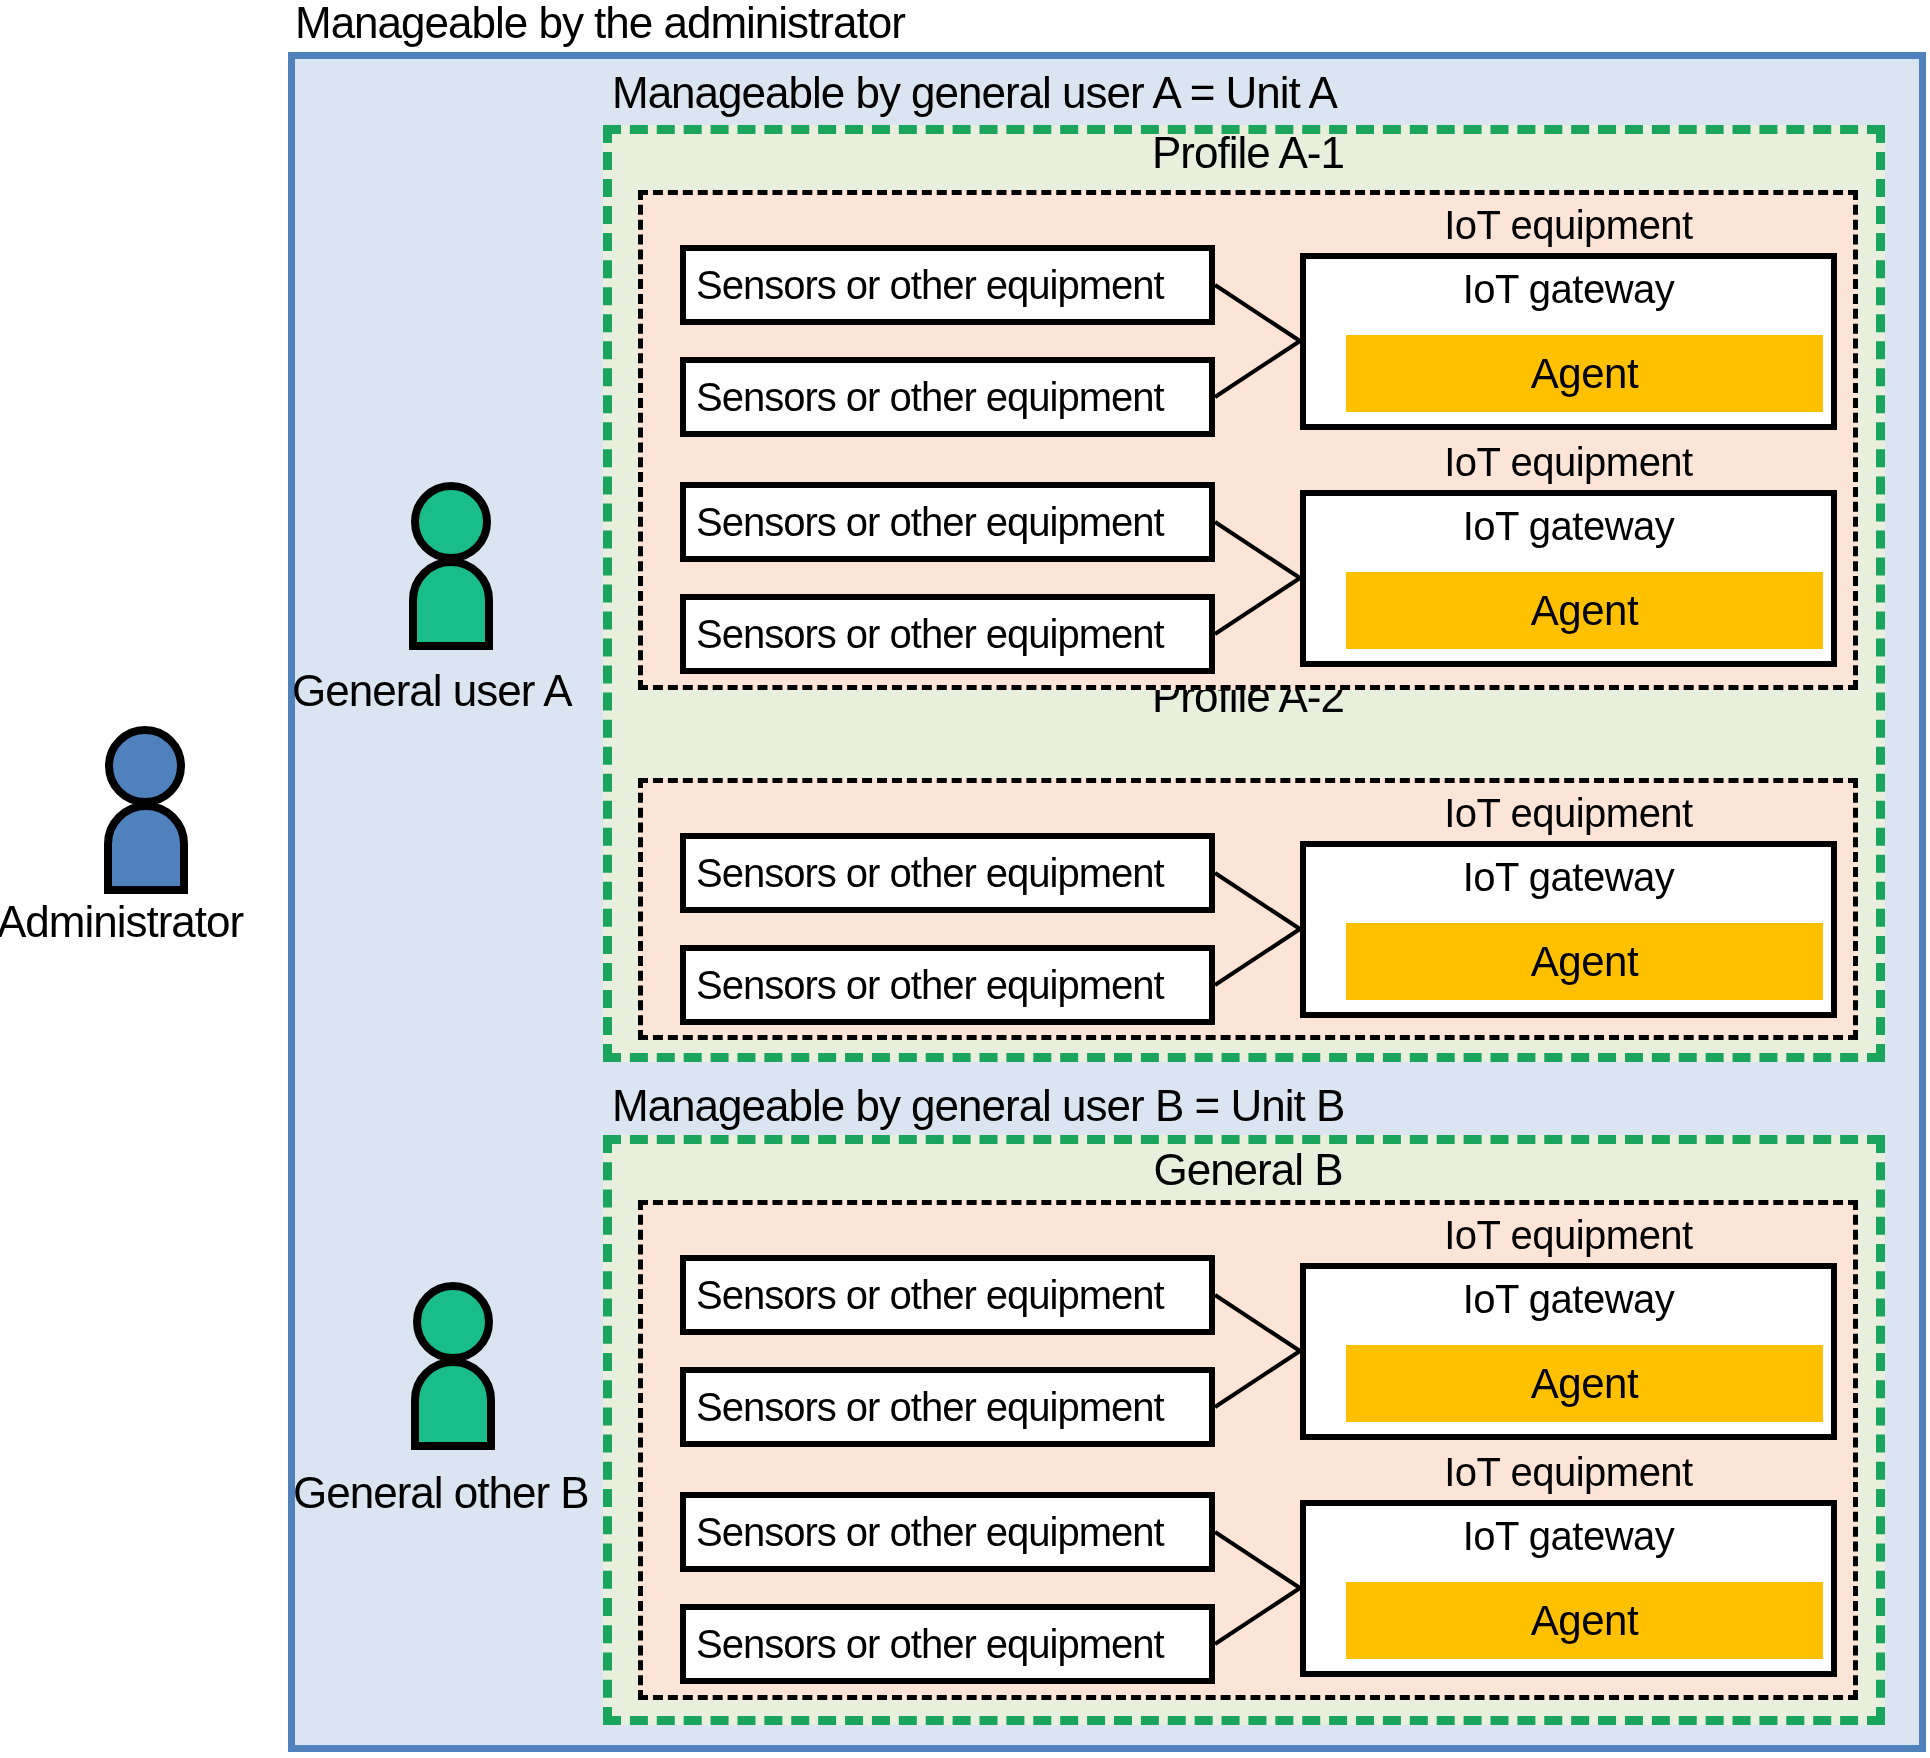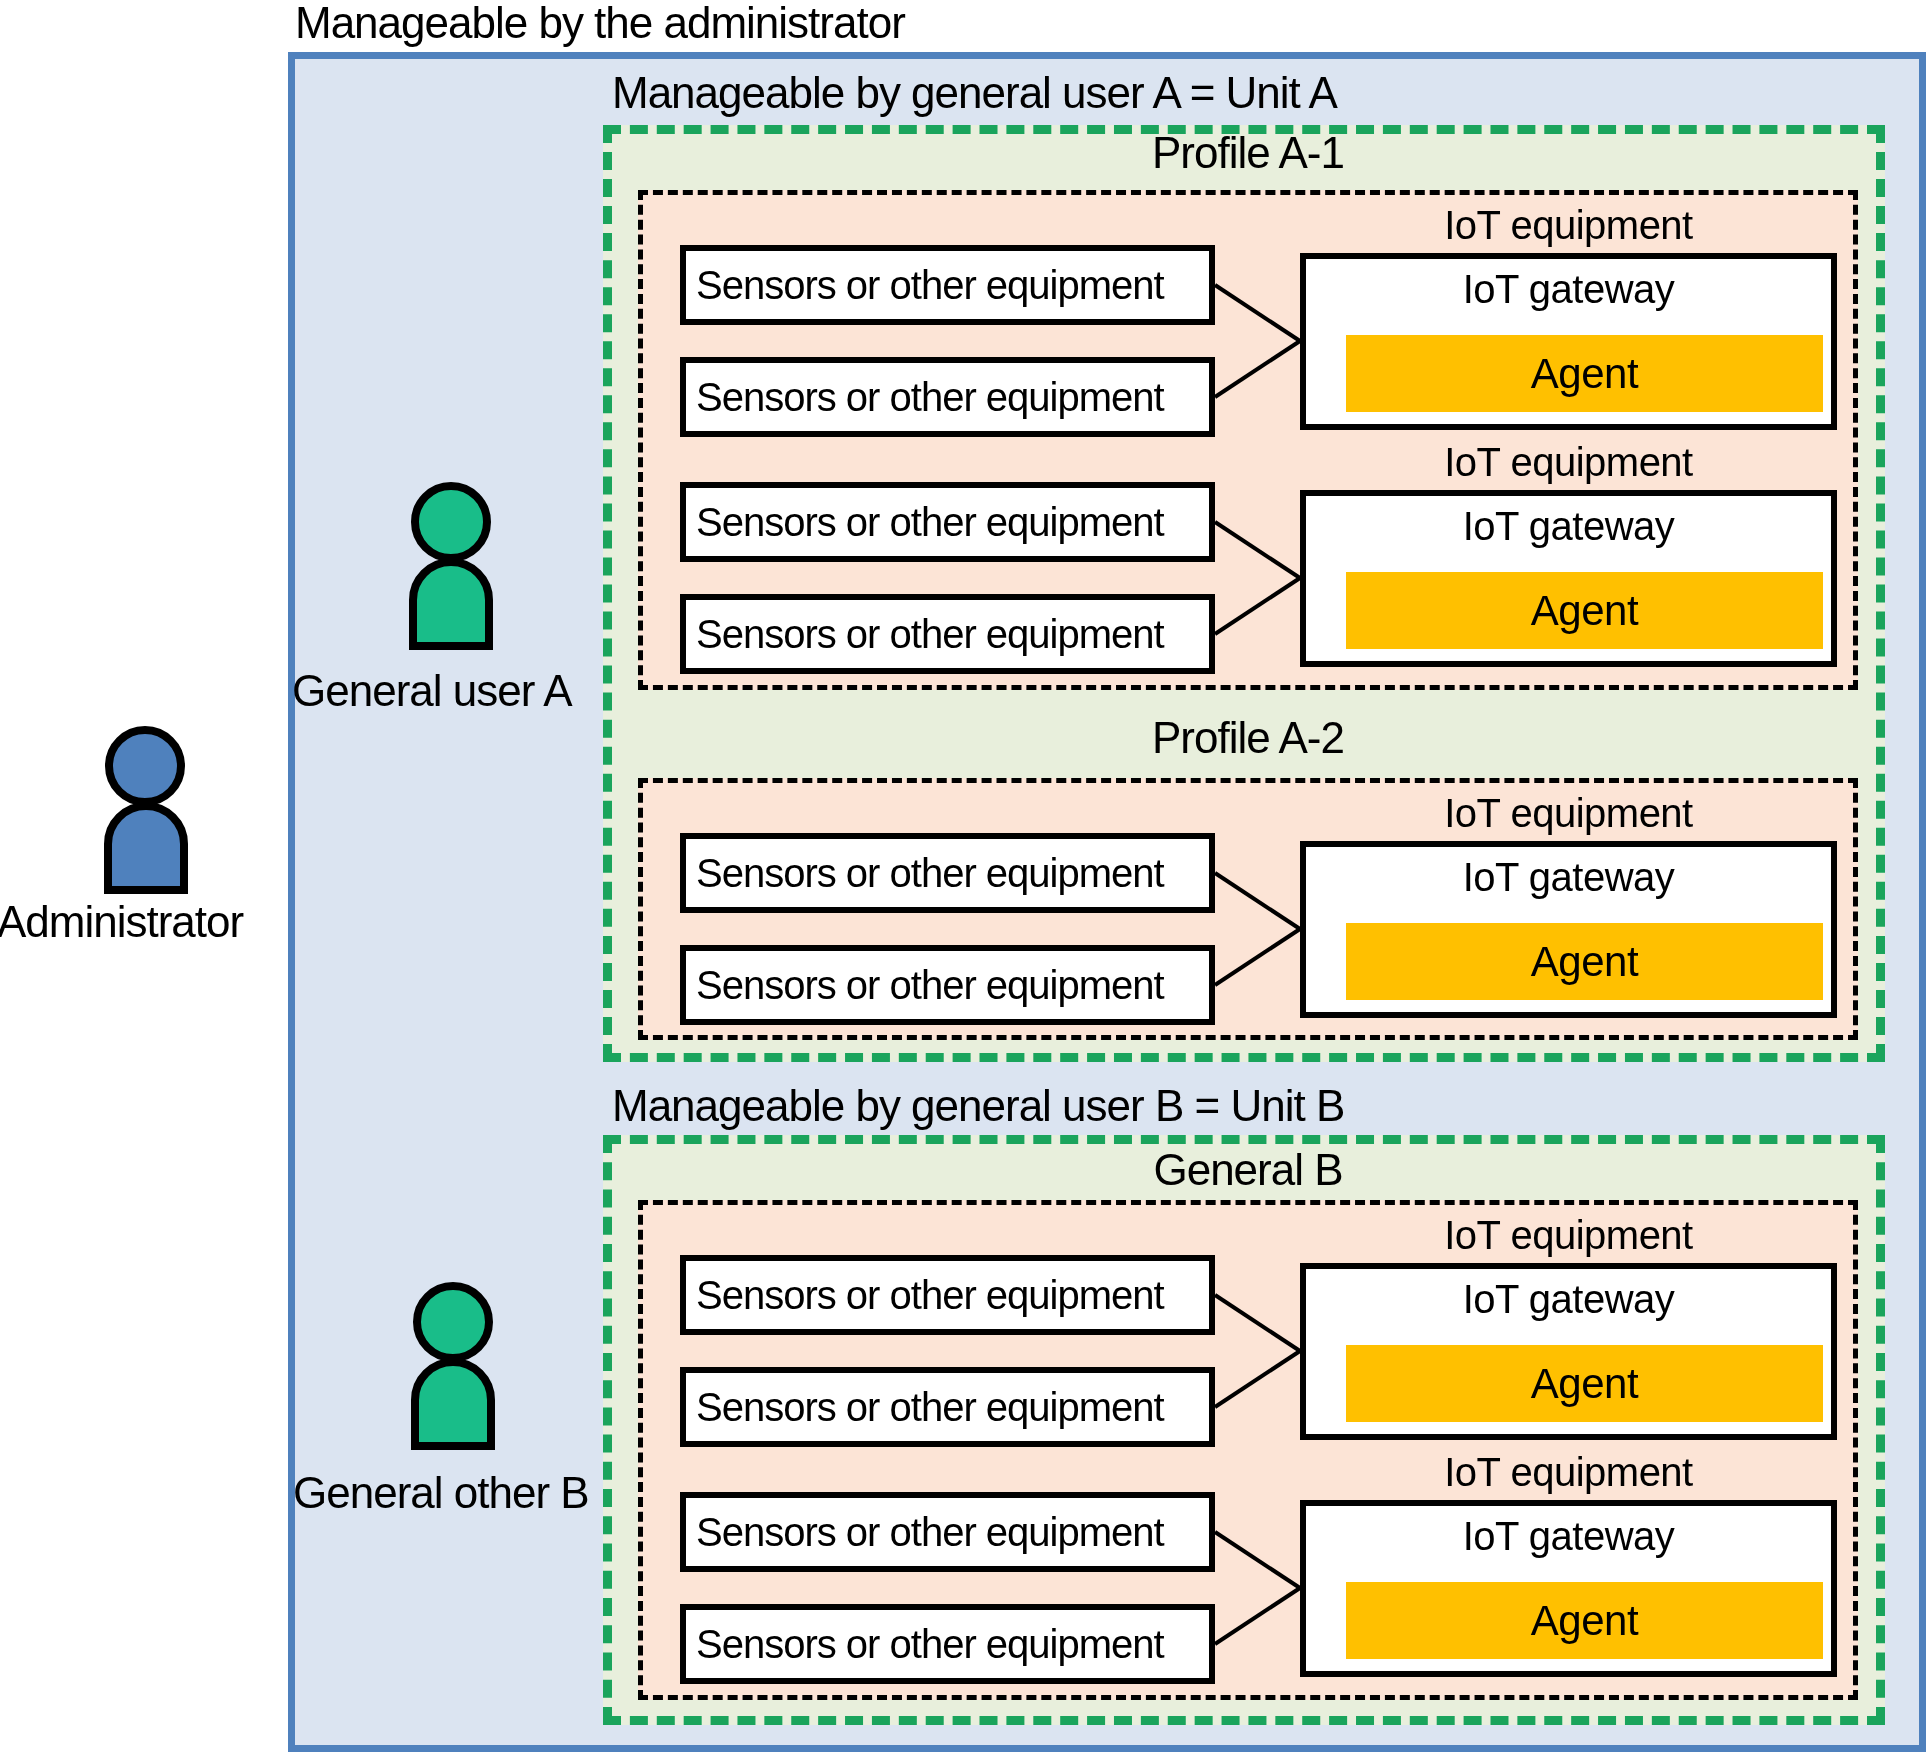--- a/index.html
+++ b/index.html
@@ -50,21 +50,21 @@
 
   <div class="abs admin-area" style="left:288px;top:52px;width:1638px;height:1700px;"></div>
 
   <div class="abs title" style="left:612px;top:1083px;">Manageable by general user B = Unit B</div>
   <div class="abs title" style="left:612px;top:70px;">Manageable by general user A = Unit A</div>
 
   <div class="abs unit-box" style="left:603px;top:125px;width:1282px;height:937px;"></div>
   <div class="abs unit-box" style="left:603px;top:1135px;width:1282px;height:590px;"></div>
 
   <div class="abs profile-title" style="left:638px;top:130px;width:1220px;">Profile A-1</div>
-  <div class="abs profile-title" style="left:638px;top:715px;width:1220px;">Profile A-2</div>
+  <div class="abs profile-title" style="left:638px;top:674px;width:1220px;">Profile A-2</div>
   <div class="abs profile-title" style="left:638px;top:1147px;width:1220px;">General B</div>
 
   <div class="abs profile-box" style="left:638px;top:190px;width:1220px;height:500px;"></div>
   <div class="abs profile-box" style="left:638px;top:778px;width:1220px;height:262px;"></div>
   <div class="abs profile-box" style="left:638px;top:1200px;width:1220px;height:500px;"></div>
 
   <div class="abs equip-label" style="left:1300px;top:203px;width:537px;">IoT equipment</div>
   <div class="abs sensor-box" style="left:680px;top:245px;">
       <span>Sensors or other equipment</span>
     </div>

